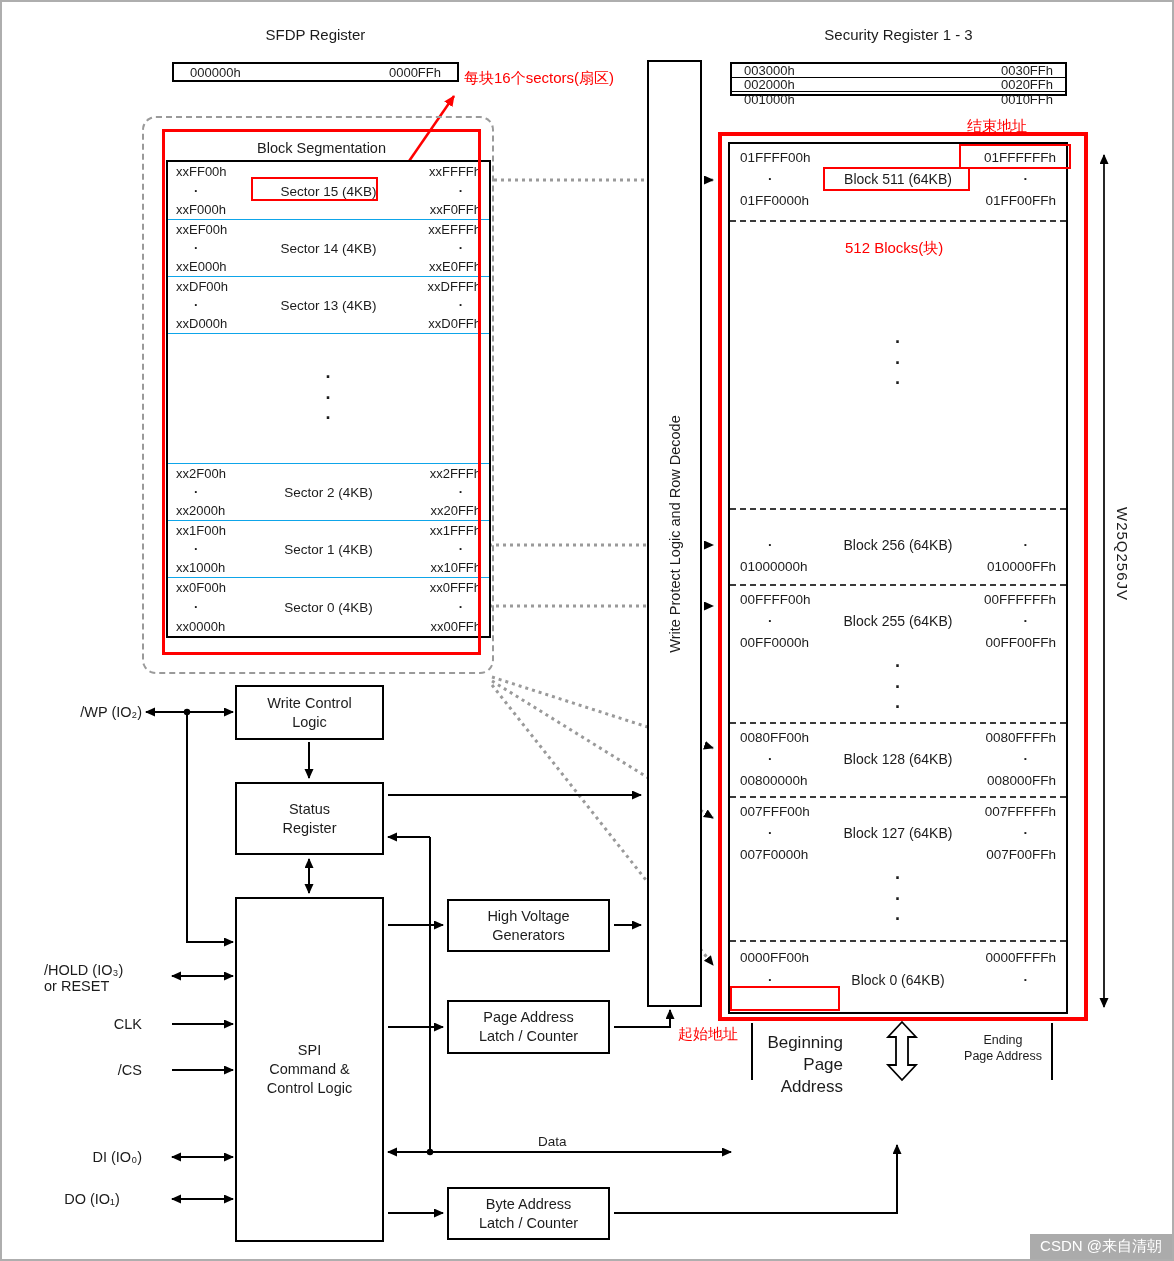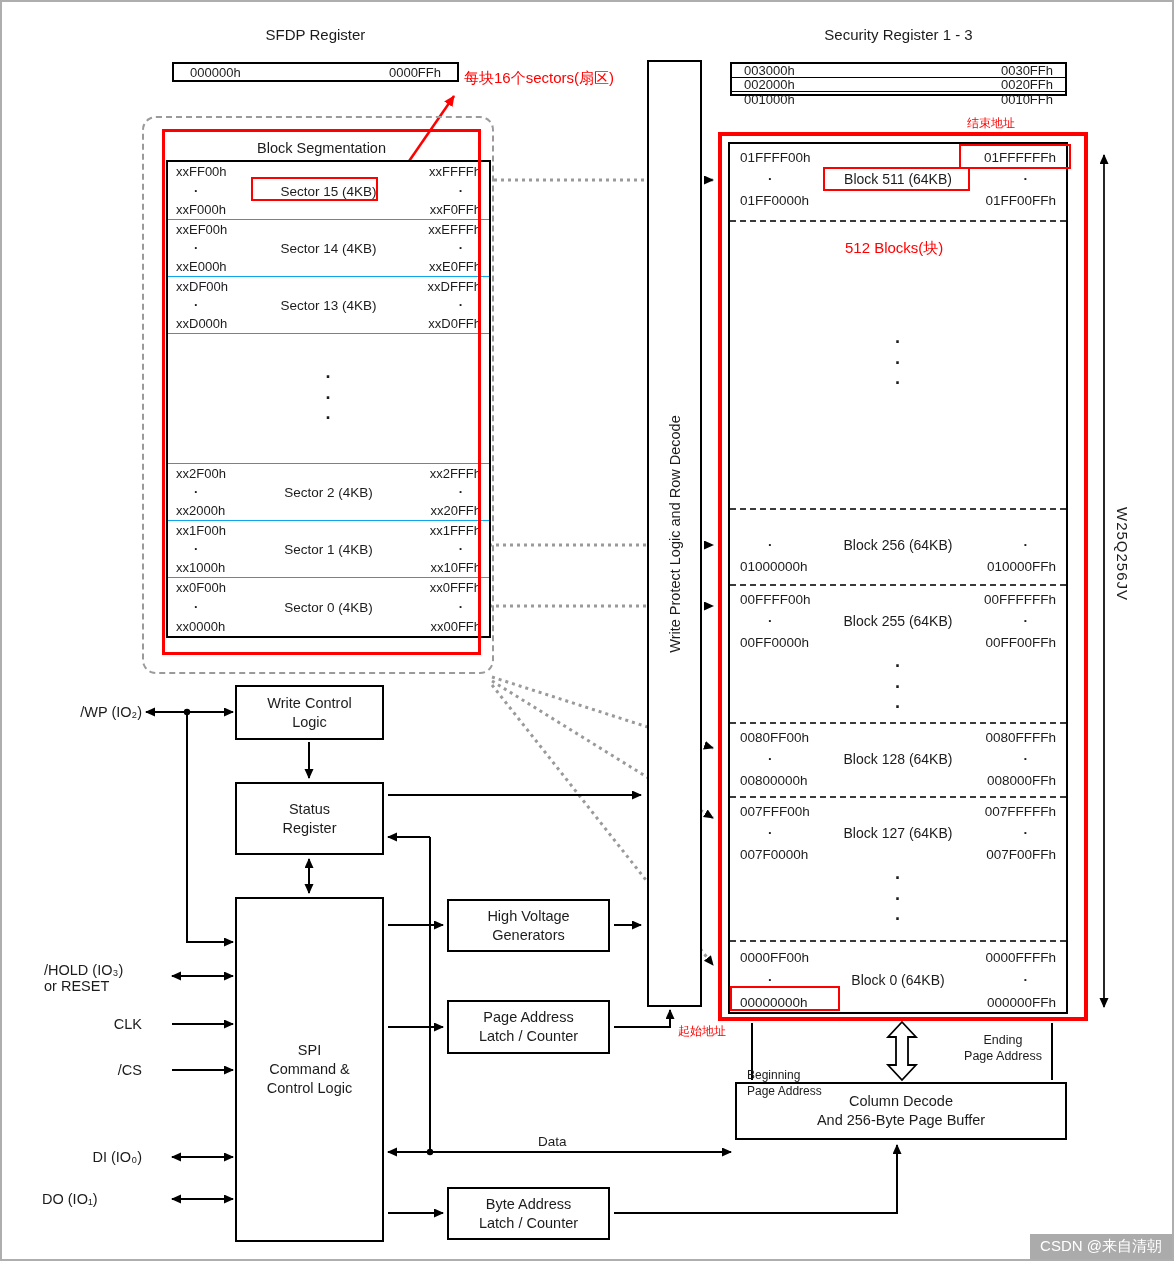--- a/index.html
+++ b/index.html
@@ -1,20 +1,20 @@
 <!DOCTYPE html>
 <html><head>
 <meta charset="utf-8">
 <style>
   *{margin:0;padding:0;box-sizing:border-box}
   body{background:#fff}
   .stage{position:relative;width:1174px;height:1261px;background:#fff;border:2px solid #aeaeae;
          font-family:"Liberation Sans","DejaVu Sans",sans-serif;color:#1c1c1c;overflow:hidden}
   svg.wires{position:absolute;left:0;top:0;z-index:1}
-  .t{position:absolute;z-index:2;font-size:12px;line-height:1.3;white-space:pre-line}
+  .t{position:absolute;z-index:2;font-size:15px;line-height:1.3;white-space:pre-line}
   .ttl{position:absolute;z-index:2;text-align:center;font-size:15px}
   .bx{position:absolute;z-index:2;border:2px solid #000;background:#fff;display:flex;align-items:center;
       justify-content:center;text-align:center;font-size:14.5px;line-height:1.3;white-space:pre-line}
   
   .reg{position:absolute;z-index:2;border:2px solid #000;background:#fff;font-size:13px}
   .regrow{display:flex;justify-content:space-between;align-items:center;height:14px;padding:0 12px}
   .regrow.b{border-bottom:1.5px solid #000}
   
   .dashbox{position:absolute;left:140px;top:114px;width:352px;height:558px;border:2.5px dashed #9a9a9a;
            border-radius:14px;z-index:1}
@@ -297,24 +297,20 @@
 
     <div class="mrow" style="top:806px">
       <span class="ml">0000FF00h</span>
       <span class="mr">0000FFFFh</span>
     </div>
     <div class="mrow" style="top:828px">
       <span class="mdl">·</span>
       <span class="mlab">Block 0 (64KB)</span>
       <span class="mdr">·</span>
     </div>
-    <div class="mrow" style="top:851px">
-      <span class="ml">00000000h</span>
-      <span class="mr">000000FFh</span>
-    </div>
   </div>
 
   <div class="redbox" style="left:716px;top:130px;width:370px;height:889px;border-width:4px"></div>
   <div class="redbox thin" style="left:957px;top:142px;width:112px;height:25px"></div>
   <div class="redbox thin" style="left:821px;top:165px;width:147px;height:24px"></div>
   <div class="redbox thin" style="left:728px;top:984px;width:110px;height:25px"></div>
 
   <div class="chip">W25Q256JV</div>
 
   <div class="bx" style="left:233px;top:683px;width:149px;height:55px">Write Control
@@ -323,31 +319,29 @@
 Register</div>
   <div class="bx" style="left:233px;top:895px;width:149px;height:345px">SPI
 Command &amp;
 Control Logic</div>
   <div class="bx" style="left:445px;top:897px;width:163px;height:53px">High Voltage
 Generators</div>
   <div class="bx" style="left:445px;top:998px;width:163px;height:54px">Page Address
 Latch / Counter</div>
   <div class="bx" style="left:445px;top:1185px;width:163px;height:53px">Byte Address
 Latch / Counter</div>
-  <div class="bx" style="left:733px;top:1080px;width:332px;height:58px">Column Decode
-And 256-Byte Page Buffer</div>
 
   <div class="pin" style="left:40px;top:702px;width:100px;text-align:right">/WP (IO₂)</div>
   <div class="pin" style="left:42px;top:960px;width:118px;text-align:left">/HOLD (IO₃)
 or RESET</div>
   <div class="pin" style="left:40px;top:1014px;width:100px;text-align:right">CLK</div>
   <div class="pin" style="left:40px;top:1060px;width:100px;text-align:right">/CS</div>
   <div class="pin" style="left:40px;top:1147px;width:100px;text-align:right">DI (IO₀)</div>
-  <div class="pin" style="left:40px;top:1189px;width:100px;text-align:left">DO (IO₁)</div>
+  <div class="pin" style="left:40px;top:1189px;width:100px;text-align:center">DO (IO₁)</div>
 
   <div class="t" style="left:536px;top:1131px;font-size:13.5px">Data</div>
-  <div class="t" style="left:745px;top:1066px;width:96px;text-align:left;font-size:12px">Beginning
+  <div class="t" style="left:745px;top:1030px;width:96px;text-align:right;font-size:17px">Beginning
 Page Address</div>
   <div class="t" style="left:953px;top:1030px;width:96px;text-align:center;font-size:12.5px">Ending
 Page Address</div>
 
   <div class="wm">CSDN @来自清朝</div>
 </div>
 
 </body></html>

